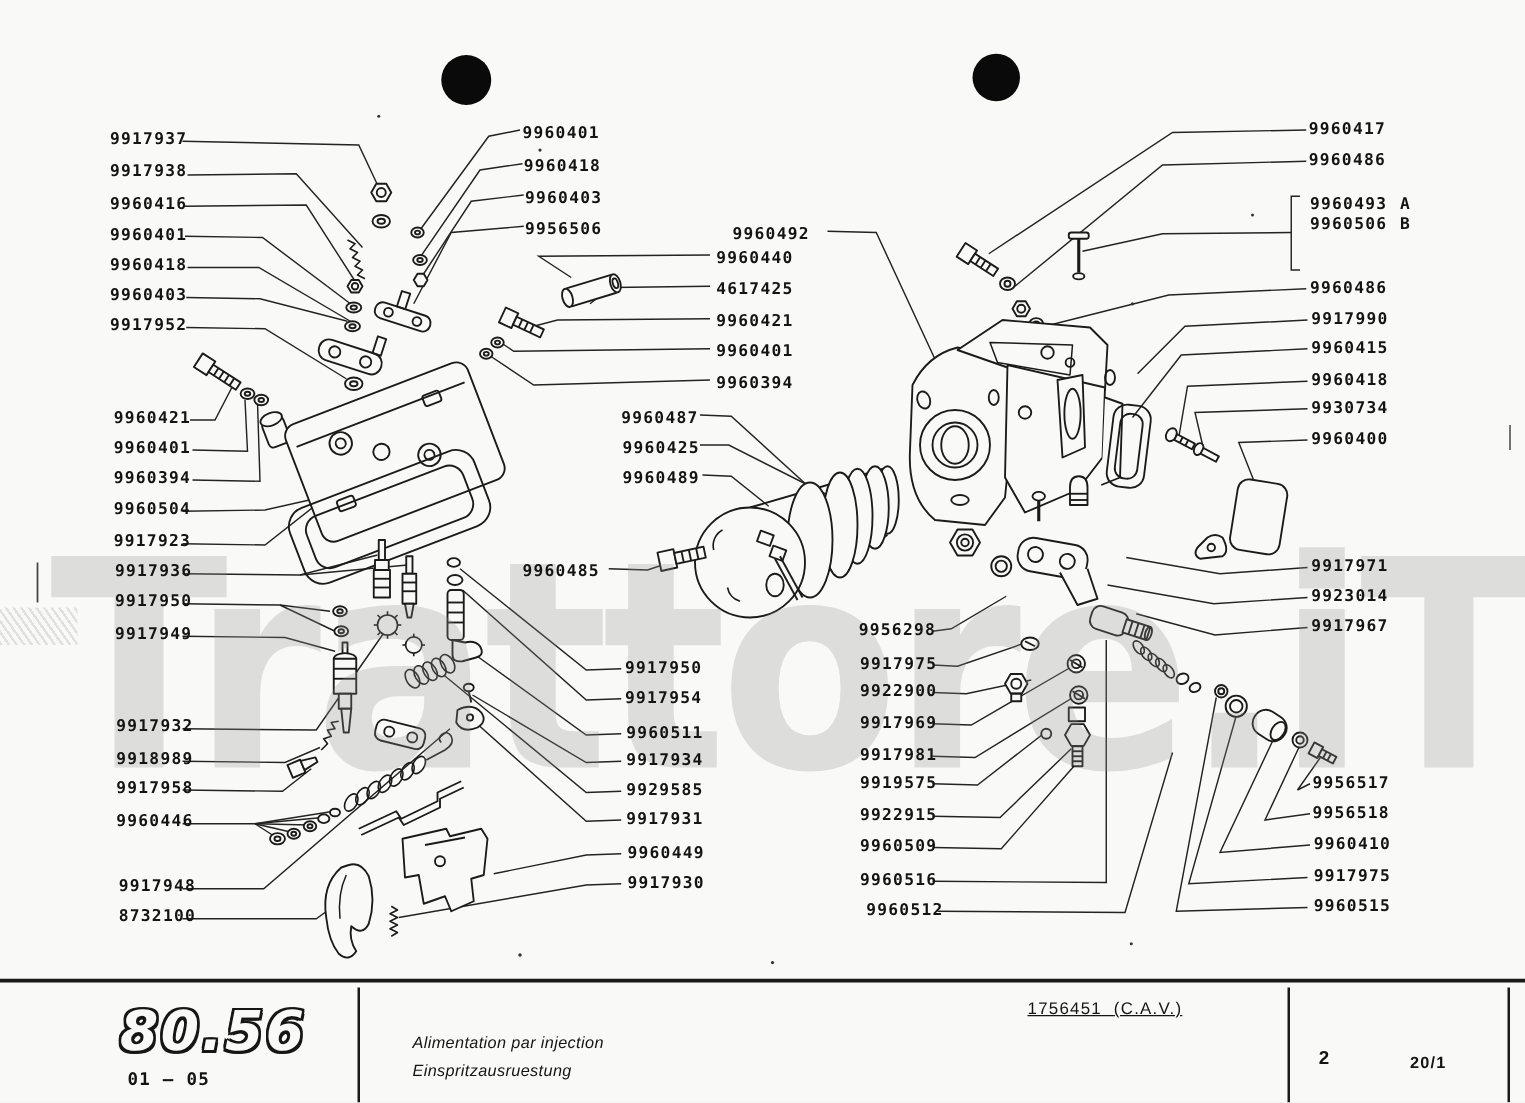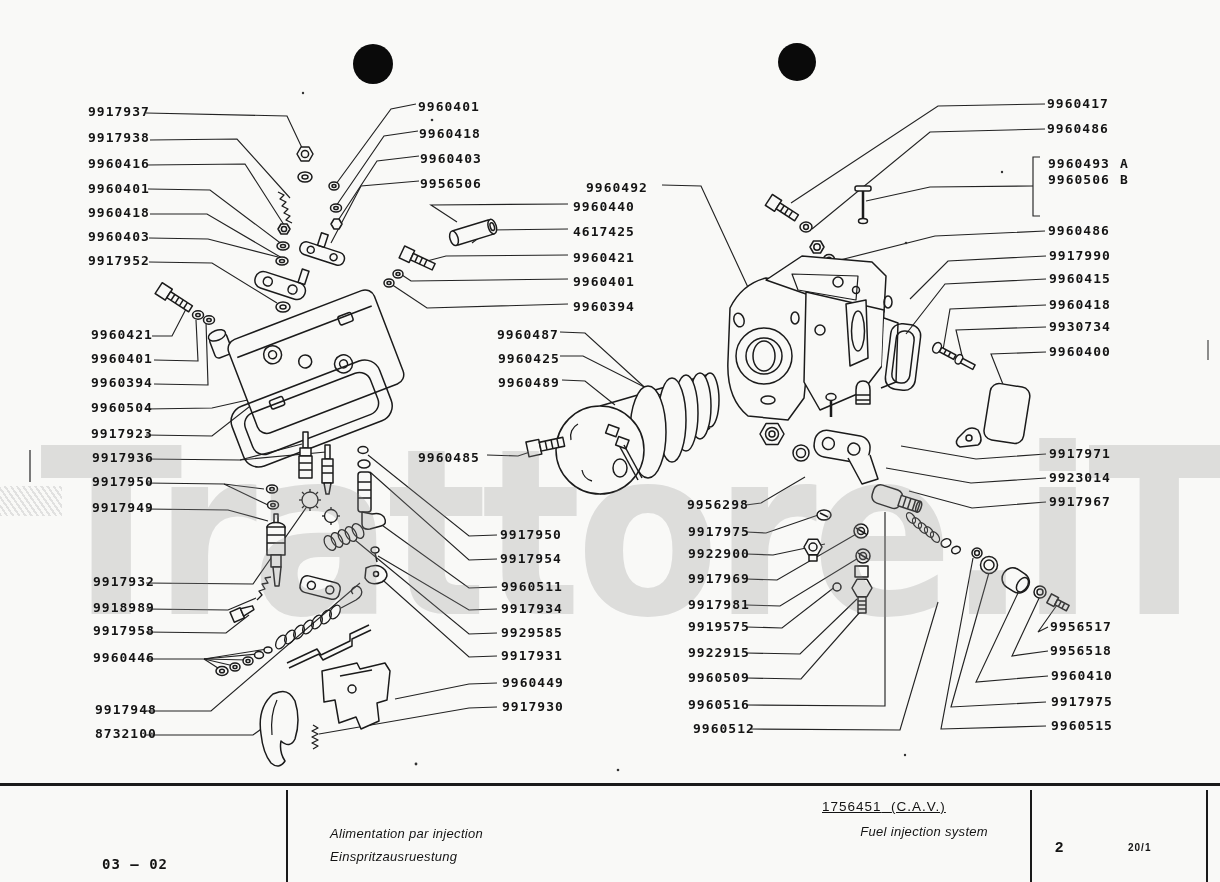--- a/index.html
+++ b/index.html
@@ -28,21 +28,21 @@
   #title-it{position:absolute;left:505px;top:8px;font-weight:700;font-size:17.5px;letter-spacing:.4px;}
   #ref{position:absolute;left:822px;top:13px;font-size:13.5px;letter-spacing:1px;text-decoration:underline;}
   .sub{position:absolute;font-style:italic;font-size:13px;letter-spacing:.3px;}
   #sub-fr{left:330px;top:40px;}
   #sub-de{left:330px;top:63px;}
   #sub-en{left:700px;top:38px;width:288px;text-align:right;}
   #sub-es{left:700px;top:61px;width:288px;text-align:right;}
   #section-code{position:absolute;left:1040px;top:2px;width:162px;text-align:center;
                 font-weight:700;font-size:26px;letter-spacing:.5px;}
   #sheet-num{position:absolute;left:1055px;top:52px;font-weight:700;font-size:15px;}
-  #sheet-ref{position:absolute;left:1128px;top:56px;font-weight:700;font-size:10px;letter-spacing:1px;}
+  #sheet-ref{position:absolute;left:1128px;top:56px;font-weight:700;font-size:13px;letter-spacing:1px;}
 </style>
 </head>
 <body>
 
 <div id="page">
 
 <svg id="art" width="1220" height="783" viewBox="0 0 1220 783">
 
   <circle cx="373" cy="64" r="20" fill="#0a0a0a"></circle>
   <circle cx="797" cy="62" r="19" fill="#0a0a0a"></circle>
@@ -583,24 +583,24 @@
 <div class="pn" style="left:1050px;top:619px">9956517</div>
 <div class="pn" style="left:1050px;top:643px">9956518</div>
 <div class="pn" style="left:1051px;top:668px">9960410</div>
 <div class="pn" style="left:1051px;top:694px">9917975</div>
 <div class="pn" style="left:1051px;top:718px">9960515</div>
 
 <div id="footer">
   <div class="vdiv" style="left:286px;"></div>
   <div class="vdiv" style="left:1030px;"></div>
   <div class="vdiv" style="left:1206px;height:92px;"></div>
-  <div id="pagerange">03 – 02</div>
+  <div id="logo">80.56</div>
+  <div id="pagerange">01 – 05</div>
   <div id="ref">
     <span>1756451</span>&nbsp;&nbsp;<span>(C.A.V.)</span>
   </div>
   <div id="sub-fr" class="sub">Alimentation par injection</div>
   <div id="sub-de" class="sub">Einspritzausruestung</div>
-  <div id="sub-en" class="sub">Fuel injection system</div>
   <div id="sheet-num">2</div>
   <div id="sheet-ref">20/1</div>
 </div>
 
 </div>
 
 </body></html>

